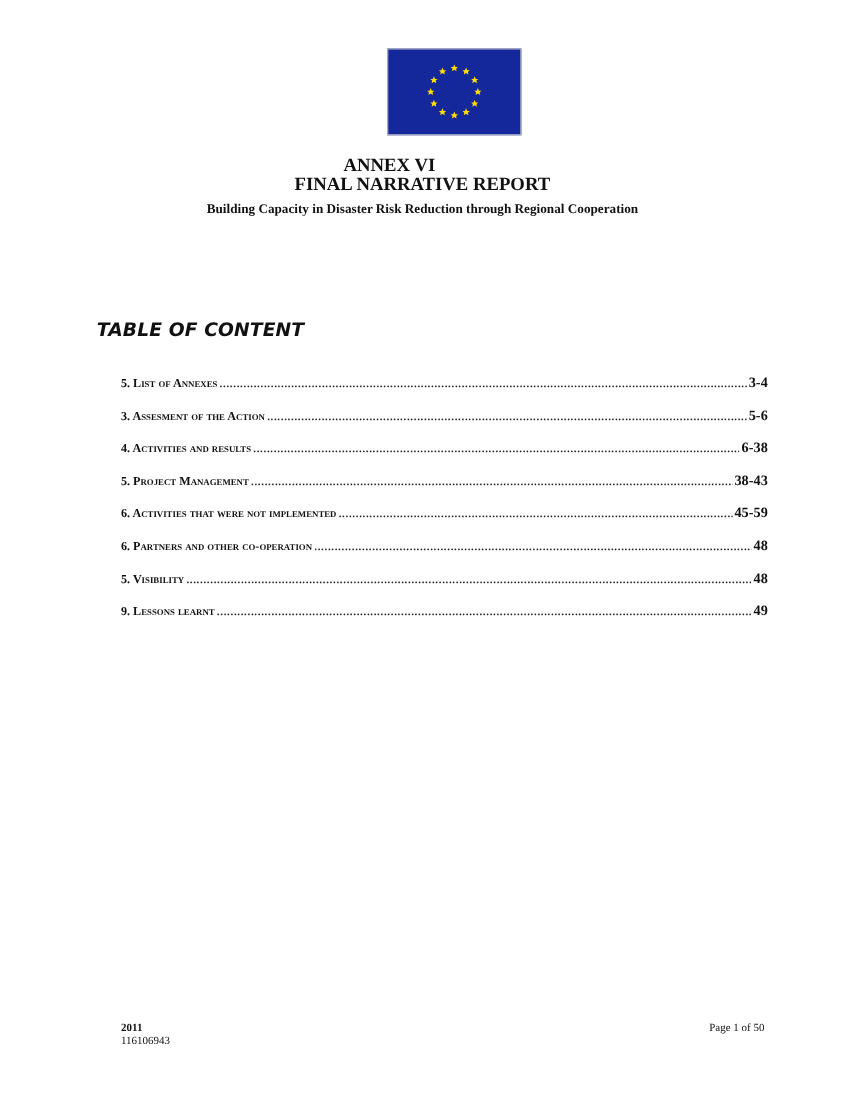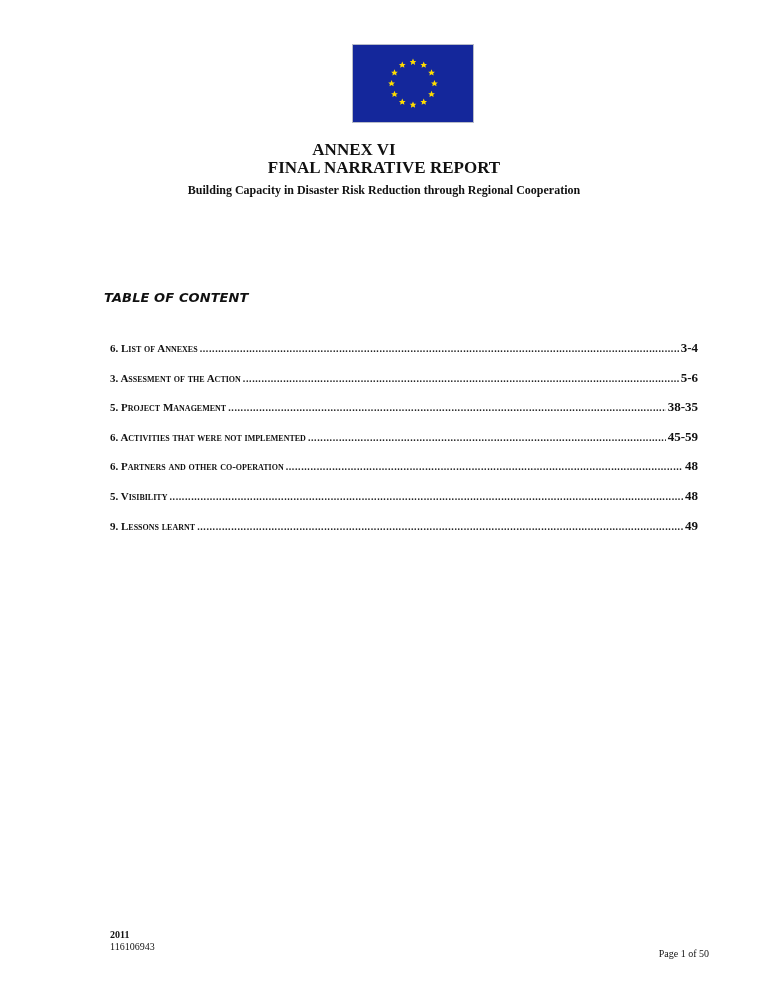--- a/index.html
+++ b/index.html
@@ -18,23 +18,23 @@
     }
     .title2 {
       position: absolute; left: 0; width: 768px; top: 158px; text-align: center;
       font-size: 17px; font-weight: bold; line-height: 19px;
     }
     .subtitle {
       position: absolute; left: 0; width: 768px; top: 183px; text-align: center;
       font-size: 12px; font-weight: bold; line-height: 14px;
     }
     .toc-heading {
-      position: absolute; left: 104px; top: 290px;
+      position: absolute; left: 88px; top: 290px;
       font-family: "DejaVu Sans", "Liberation Sans", sans-serif;
-      font-size: 13px; font-weight: bold; font-style: italic; letter-spacing: 0.1px;
+      font-size: 17px; font-weight: bold; font-style: italic; letter-spacing: 0.1px;
     }
     .toc {
       position: absolute; left: 110px; top: 340px; width: 588px;
     }
     .toc-row {
       display: flex; align-items: baseline; height: 29.6px;
       font-weight: bold; white-space: nowrap; overflow: hidden;
     }
     .toc-row .label { font-variant: small-caps; font-size: 11px; }
     .toc-row.big .label { font-variant: normal; font-size: 14px; }
@@ -46,21 +46,21 @@
       content: "........................................................................................................................................................................................................................................................................................";
     }
     .toc-row .page { font-size: 13px; }
     .footer-year {
       position: absolute; left: 110px; top: 929px; font-size: 10px; font-weight: bold;
     }
     .footer-id {
       position: absolute; left: 110px; top: 941px; font-size: 10px;
     }
     .footer-page {
-      position: absolute; right: 59px; top: 929px; font-size: 10px; margin-top: 19px;
+      position: absolute; right: 73px; top: 929px; font-size: 10px;
     }
   </style>
 </head>
 <body>
 
 <div class="flag">
   <svg viewBox="0 0 122 79" xmlns="http://www.w3.org/2000/svg">
     <defs>
       <polygon id="star" points="0,-3.6 1.06,-1.1 3.42,-1.1 1.7,0.42 2.12,2.9 0,1.5 -2.12,2.9 -1.7,0.42 -3.42,-1.1 -1.06,-1.1" fill="#ffdd00"></polygon>
     </defs>
@@ -82,33 +82,38 @@
 </div>
 
 <div class="title1">ANNEX VI</div>
 <div class="title2">FINAL NARRATIVE REPORT</div>
 <div class="subtitle">Building Capacity in Disaster Risk Reduction through Regional Cooperation</div>
 
 <div class="toc-heading">TABLE OF CONTENT</div>
 
 <div class="toc">
   <div class="toc-row">
-    <span class="label">6. List of Annexes</span>
+    <span class="label">5. List of Annexes</span>
     <span class="leader"></span>
     <span class="page">3-4</span>
   </div>
   <div class="toc-row">
     <span class="label">3. Assesment of the Action</span>
     <span class="leader"></span>
     <span class="page">5-6</span>
   </div>
   <div class="toc-row">
+    <span class="label">4. Activities and results</span>
+    <span class="leader"></span>
+    <span class="page">6-38</span>
+  </div>
+  <div class="toc-row">
     <span class="label">5. Project Management</span>
     <span class="leader"></span>
-    <span class="page">38-35</span>
+    <span class="page">38-43</span>
   </div>
   <div class="toc-row">
     <span class="label">6. Activities that were not implemented</span>
     <span class="leader"></span>
     <span class="page">45-59</span>
   </div>
   <div class="toc-row">
     <span class="label">6. Partners and other co-operation</span>
     <span class="leader"></span>
     <span class="page">48</span>

